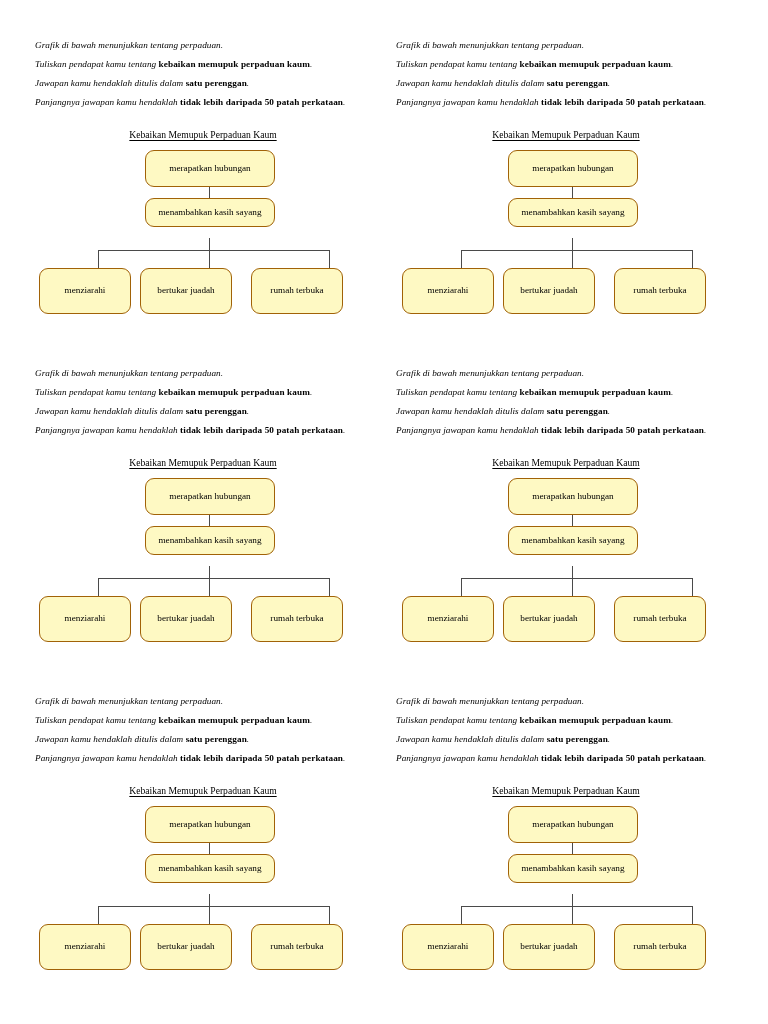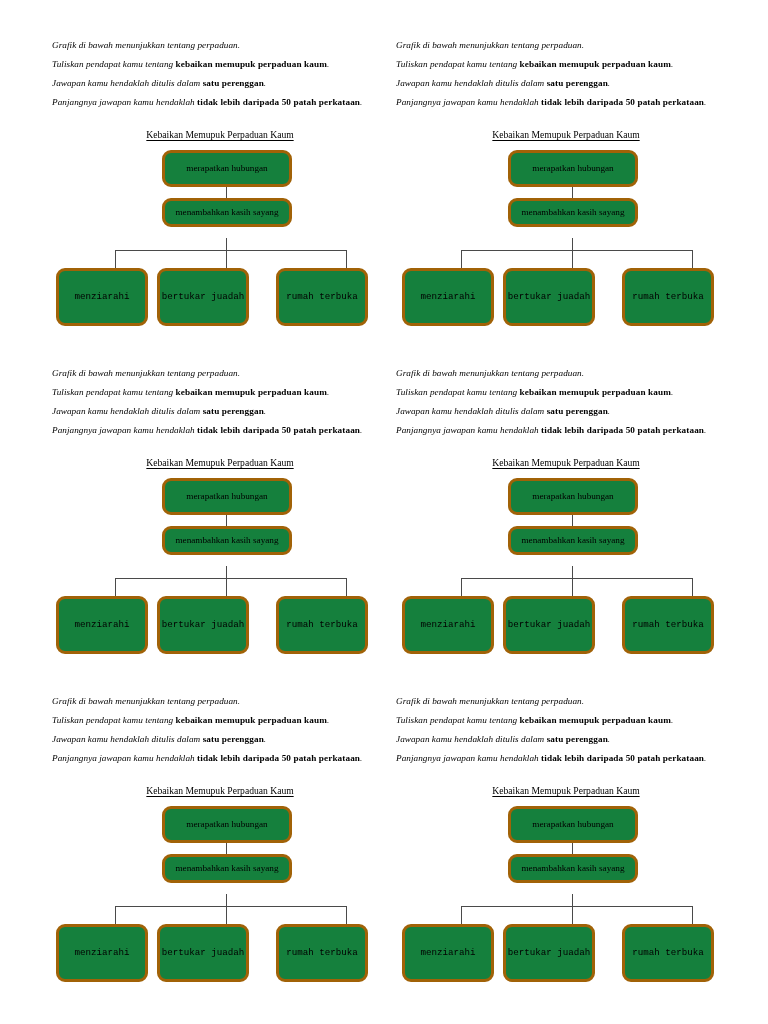--- a/index.html
+++ b/index.html
@@ -22,21 +22,21 @@
     height: 1024px;
     box-sizing: border-box;
     display: grid;
     grid-template-columns: 384px 384px;
     grid-template-rows: 328px 328px 328px;
   }
 
   .panel {
     position: relative;
     box-sizing: border-box;
-    padding: 36px 10px 0 52px;
+    padding: 36px 10px 0 35px;
   }
   .panel.col-right {
     padding-left: 12px;
   }
 
   
   .instructions {
     width: 336px;
   }
   .instr-line {
@@ -71,39 +71,39 @@
     text-align: center;
     font-size: 9.6px;
     text-decoration: underline;
     text-underline-offset: 2px;
     white-space: nowrap;
   }
 
   .node {
     position: absolute;
     box-sizing: border-box;
-    border: 3px solid #a16207;
+    border: 1px solid #a16207;
     border-radius: 9px;
-    background: #15803d;
+    background: #fef9c3;
     display: flex;
     align-items: center;
     justify-content: center;
     text-align: center;
     font-size: 9.2px;
     line-height: 13.5px;
     z-index: 2;
   }
 
   .node-root   { left: 110px; top: 21px;  width: 130px; height: 37px; }
   .node-second { left: 110px; top: 69px;  width: 130px; height: 29px; }
 
-  .node-leaf   { top: 139px; height: 58px; font-family: Liberation Mono, monospace; }
+  .node-leaf   { top: 139px; height: 46px; }
   .leaf-0 { left: 4px;   width: 92px; }
   .leaf-1 { left: 105px; width: 92px; }
-  .leaf-2 { left: 224px; width: 92px; }
+  .leaf-2 { left: 216px; width: 92px; }
 
   
   .conn {
     position: absolute;
     background: #4a4a4a;
     z-index: 1;
   }
   
   .conn-v1 { left: 174px; top: 57px;  width: 1px; height: 13px; }
   

